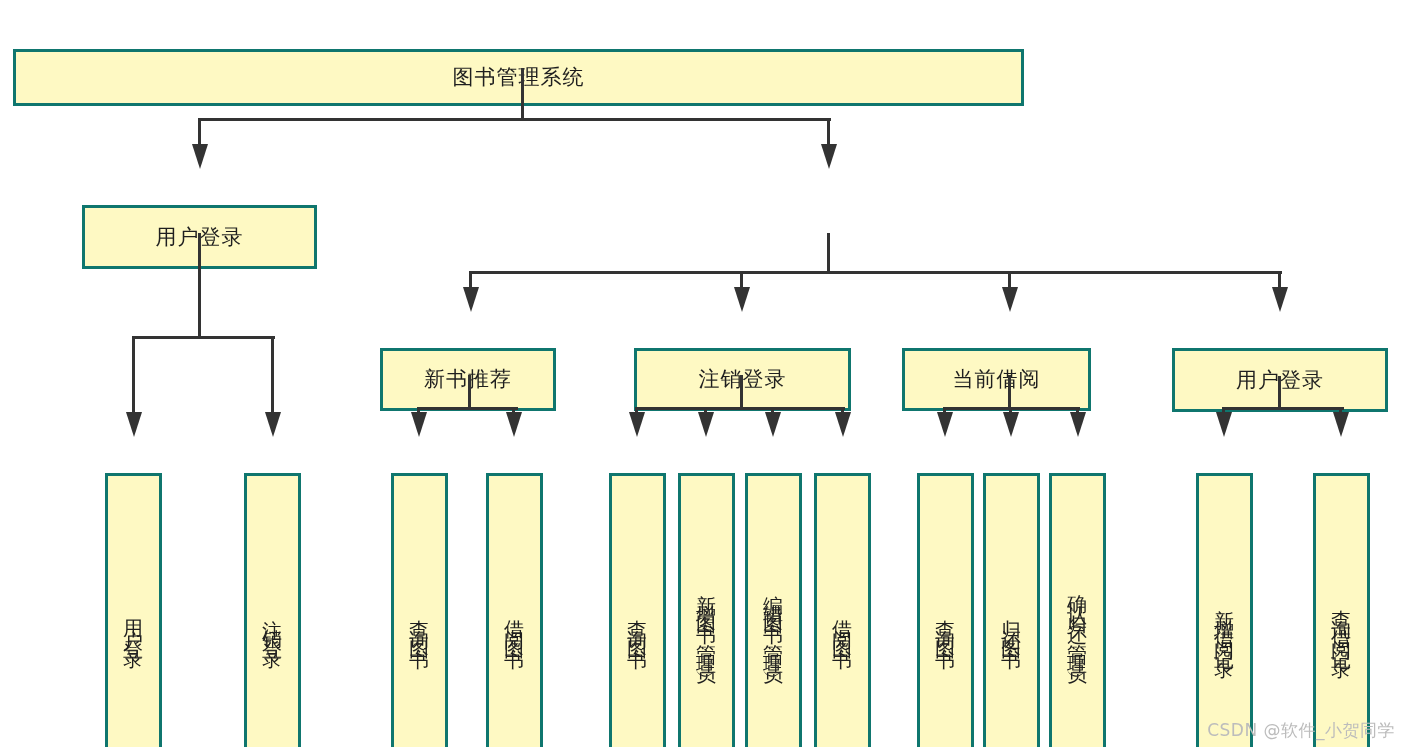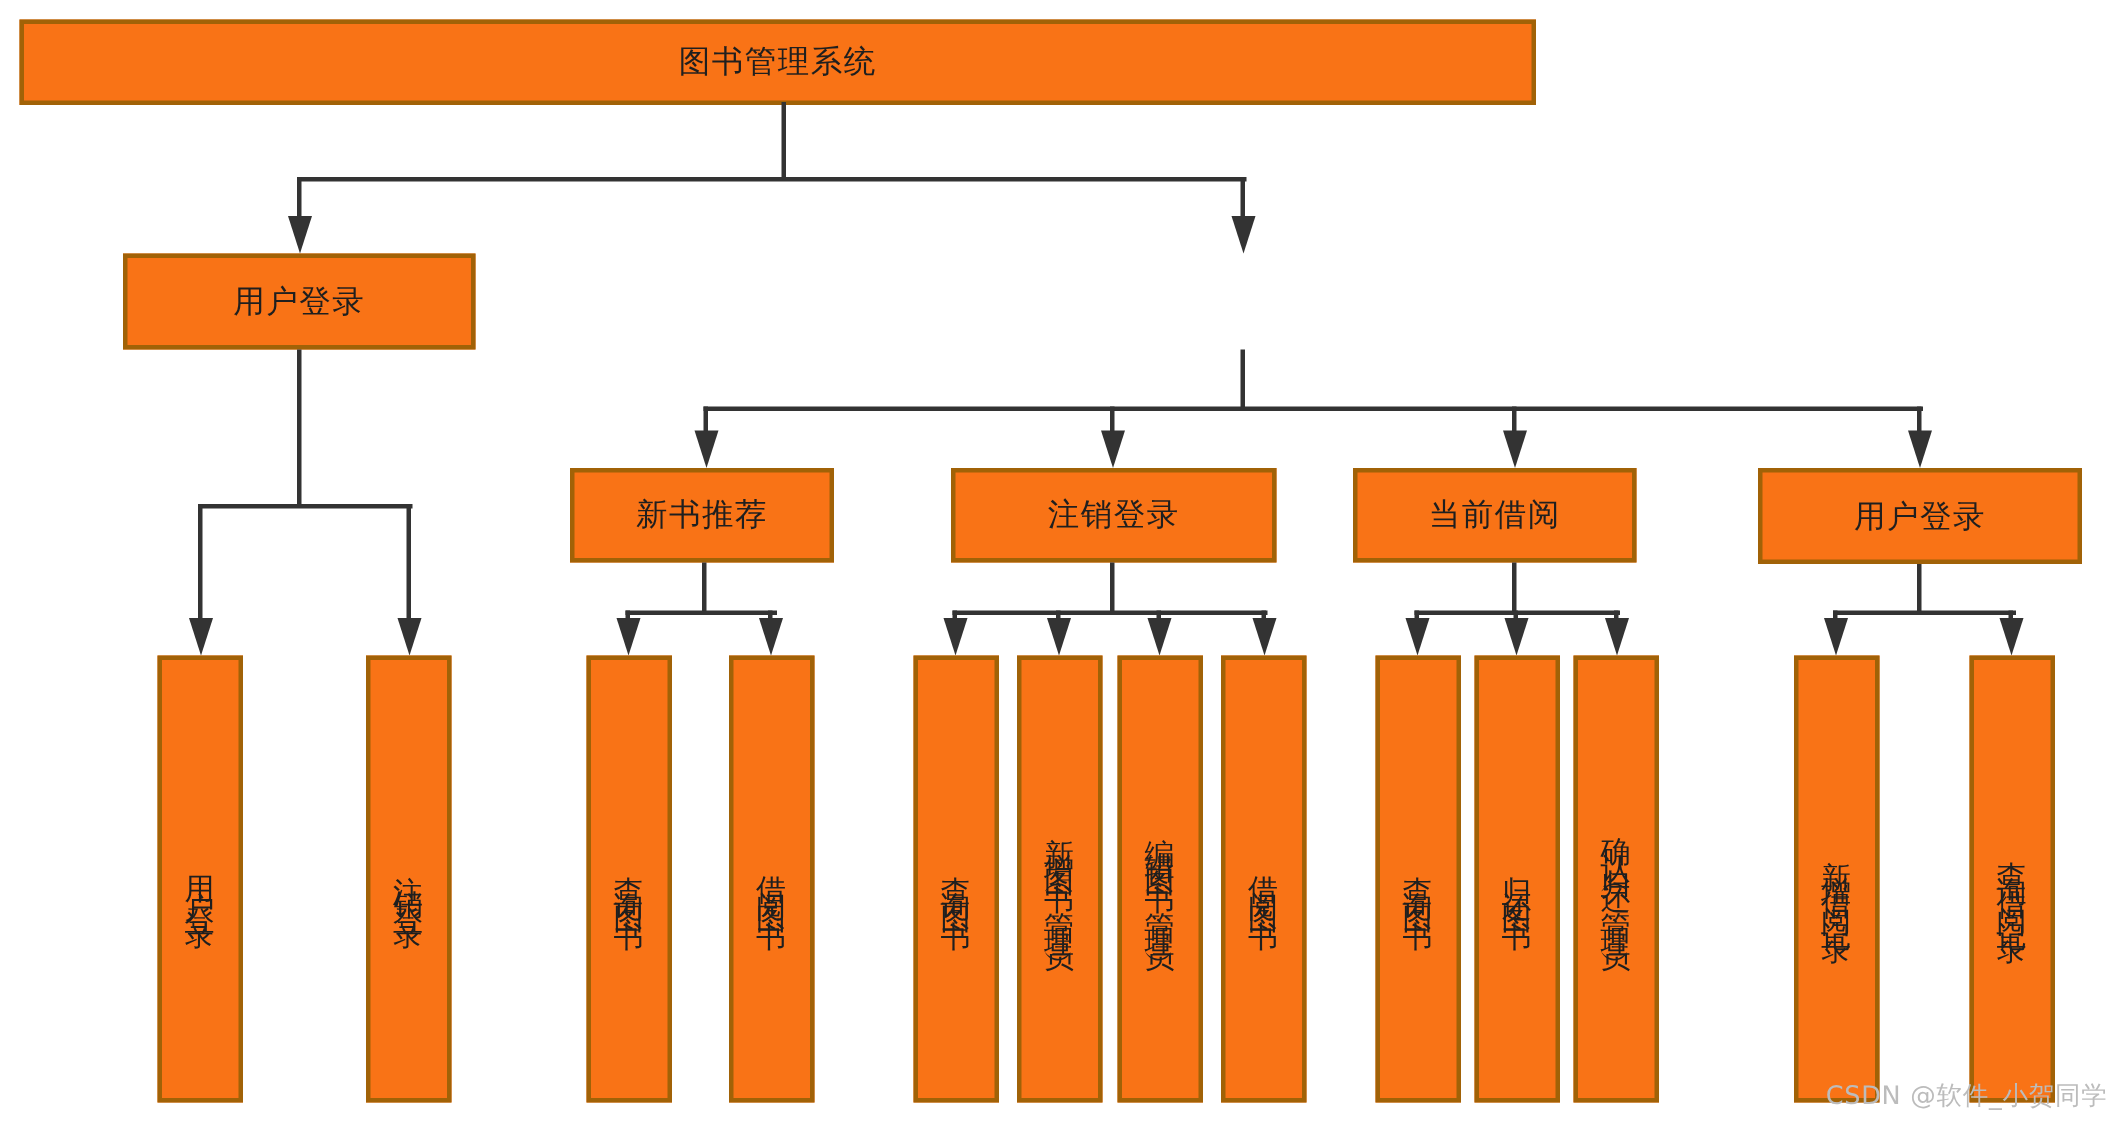--- a/index.html
+++ b/index.html
@@ -6,48 +6,49 @@
   #canvas{
     position:relative;
     width:1405px;height:747px;
     background:#fff;
     font-family:"DejaVu Sans","Liberation Sans",sans-serif;
     overflow:hidden;
   }
   .box{
     position:absolute;
     box-sizing:border-box;
-    border:3px solid #a16207;
-    background:#f97316;
+    border:3px solid #0f766e;
+    background:#fef9c3;
     display:flex;
     align-items:center;
     justify-content:center;
     color:#1f1f1f;
     font-size:21px;
     letter-spacing:1px;
     line-height:1;
+    margin-top:36px;
   }
   .vbox{
     writing-mode:vertical-rl;
     text-orientation:mixed;
     font-size:20px;
     letter-spacing:10px;
     padding-top:4px;
   }
   .hline{position:absolute;height:3px;background:#333;}
   .vline{position:absolute;width:3px;background:#333;}
   .arrow{
     position:absolute;width:0;height:0;
     border-left:8px solid transparent;
     border-right:8px solid transparent;
     border-top:25px solid #333;
   }
   .watermark{
     position:absolute;
-    right:0;top:719px;
+    right:10px;top:719px;
     font-size:17px;
     color:#bcbcbc;
     letter-spacing:0.5px;
   }
 </style>
 </head>
 <body>
 
 <div id="canvas">
 

